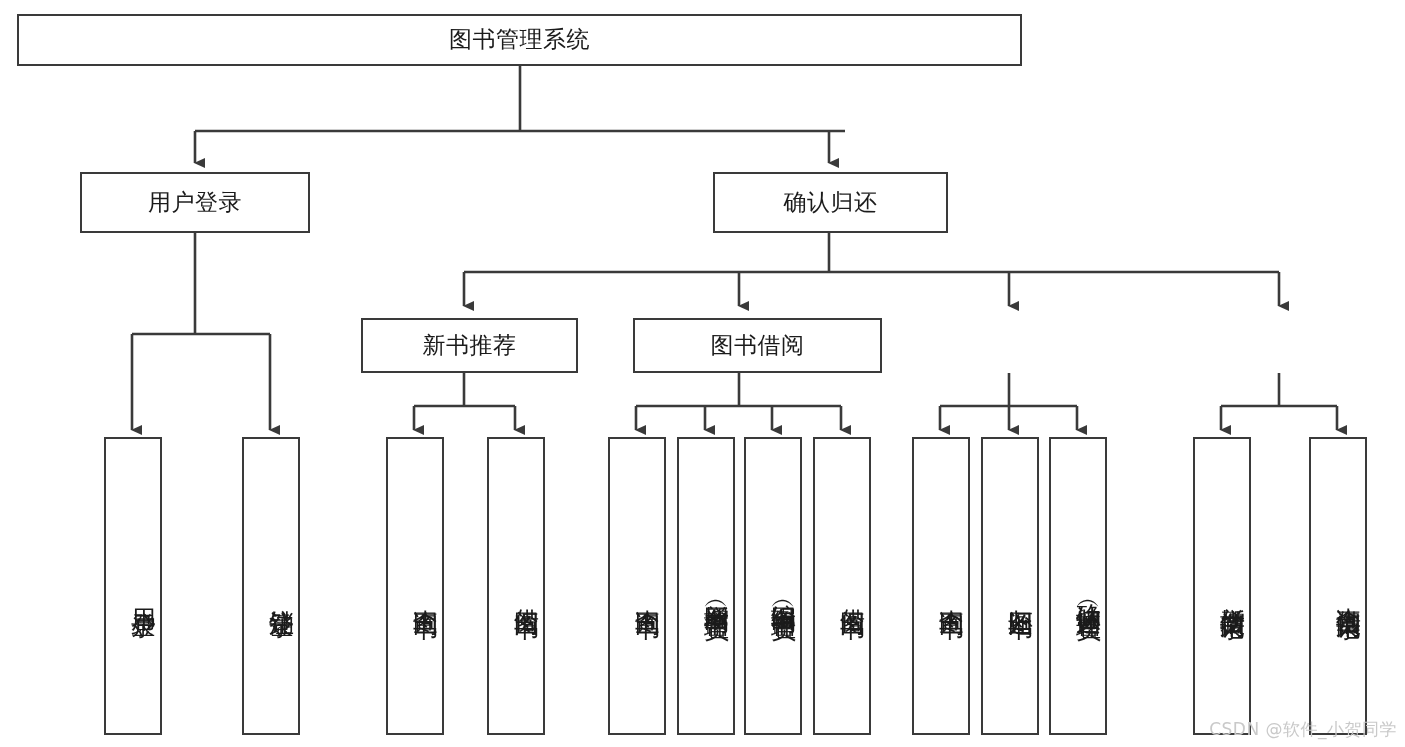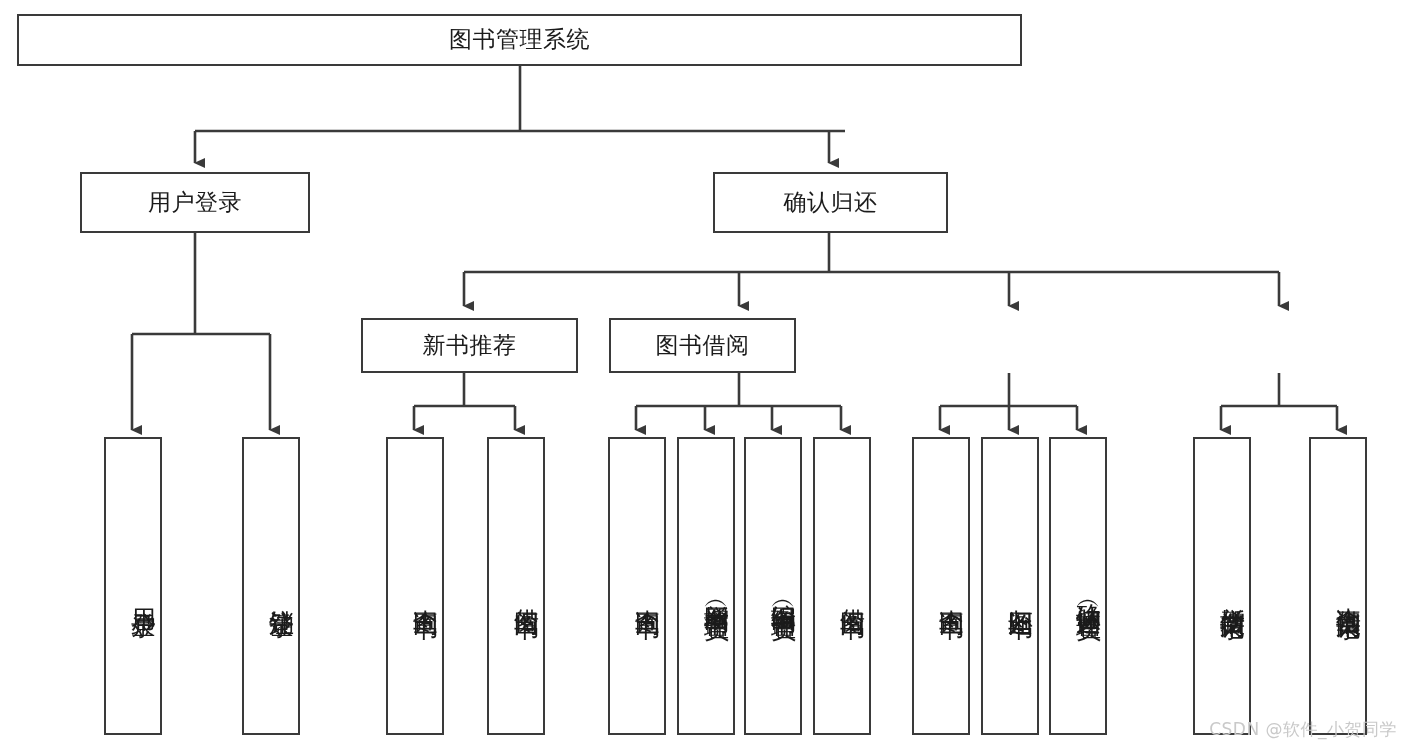--- a/index.html
+++ b/index.html
@@ -135,21 +135,21 @@
   </div>
 
   <div class="node horiz" style="left:713px; top:172px; width:235px; height:61px;">
     <span class="hlabel">确认归还</span>
   </div>
 
   <div class="node horiz" style="left:361px; top:318px; width:217px; height:55px;">
     <span class="hlabel">新书推荐</span>
   </div>
 
-  <div class="node horiz" style="left:609px; top:318px; width:187px; height:55px;">
+  <div class="node horiz" style="left:633px; top:318px; width:249px; height:55px;">
     <span class="hlabel">图书借阅</span>
   </div>
 
 
 
   <div class="node vert" style="left:104px; top:437px; width:58px; height:298px;">
     <span class="vlabel">用户登录</span>
   </div>
 
   <div class="node vert" style="left:242px; top:437px; width:58px; height:298px;">

